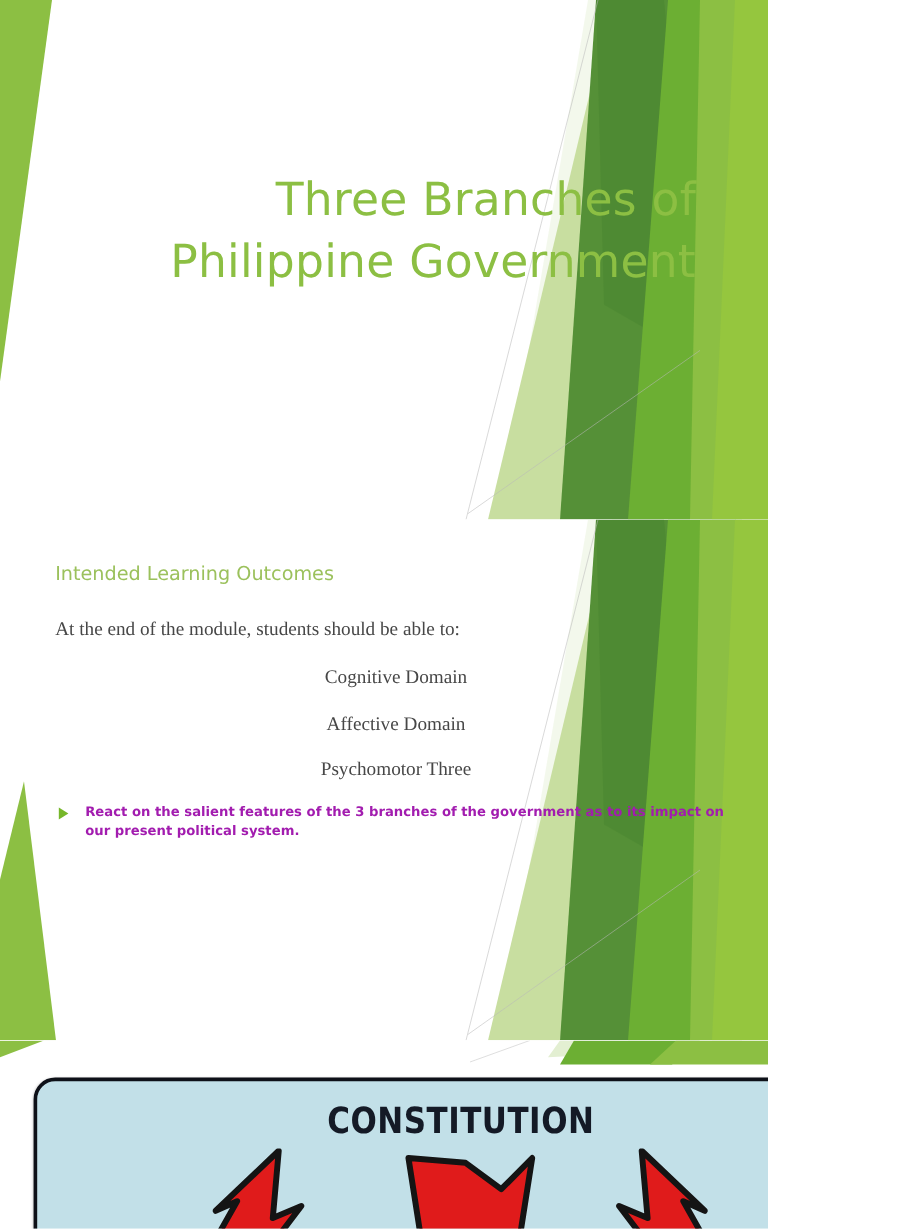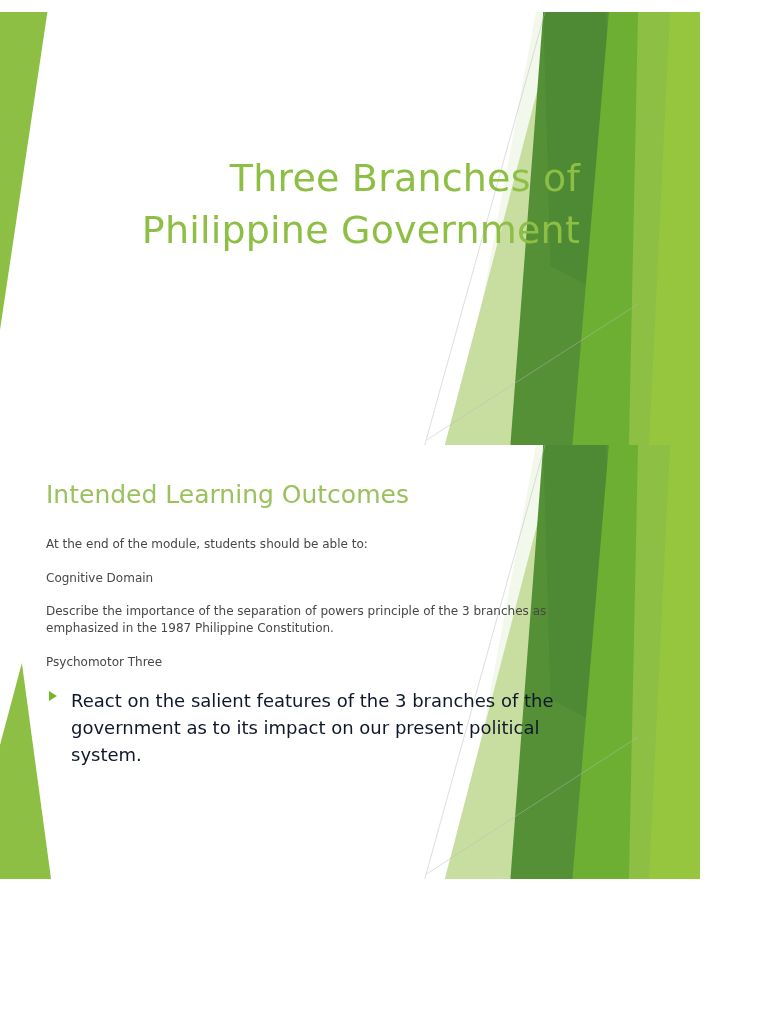--- a/index.html
+++ b/index.html
@@ -18,24 +18,23 @@
     position: relative;
     width: 768px;
     height: 1024px;
     background: #ffffff;
   }
 
   
   .slide {
     position: absolute;
     left: 0;
-    width: 700px;
+    width: 640px;
     background: #ffffff;
     overflow: hidden;
-    margin-top: 12px;
   }
   .slide-deco {
     position: absolute;
     inset: 0;
     width: 100%;
     height: 100%;
     pointer-events: none;
   }
 
   
@@ -60,40 +59,42 @@
 
   
   #slide-ilo { top: 433px; height: 434px; }
   #slide-ilo .content {
     position: absolute;
     left: 46px;
     top: 35px;
     width: 568px;
   }
   .ilo-heading {
-    font-size: 25px;
+    font-size: 16px;
     font-weight: 400;
     color: #9BC15C;
     margin: 0 0 26px 0;
     line-height: 1.2;
   }
   .ilo-line {
-    font-size: 12px;
+    font-size: 16px;
     line-height: 1.48;
     color: #474747;
     margin: 0 0 16px 0;
-  }
-  .ilo-line.tight { margin-bottom: 15px; }
+    font-family: Liberation Serif, serif;
+  }
+  .ilo-line.tight { margin-bottom: 15px; text-align: center; }
   .ilo-bullet {
     position: relative;
     padding-left: 25px;
     margin: 0;
-    font-size: 18px;
+    font-size: 11px;
     line-height: 1.5;
-    color: #0f172a;
+    color: #a21caf;
+    font-weight: bold;
   }
   .ilo-bullet .bul {
     position: absolute;
     left: 3px;
     top: 4px;
     width: 0;
     height: 0;
     border-top: 5px solid transparent;
     border-bottom: 5px solid transparent;
     border-left: 8px solid #76B72A;
@@ -181,25 +182,48 @@
       <line x1="468" y1="429" x2="700" y2="292" stroke="#B9B9B9" stroke-width="0.7" opacity="0.7"></line>
     </svg>
 
     <div class="content">
       <h2 class="ilo-heading">Intended Learning Outcomes</h2>
 
       <p class="ilo-line">At the end of the module, students should be able to:</p>
 
       <p class="ilo-line tight">Cognitive Domain</p>
 
-      <p class="ilo-line">Describe the importance of the separation of powers principle of the 3 branches as emphasized in the 1987 Philippine Constitution.</p>
+      <p class="ilo-line tight">Affective Domain</p>
 
       <p class="ilo-line tight">Psychomotor Three</p>
 
       <p class="ilo-bullet">
         <span class="bul"></span>
         <span>React on the salient features of the 3 branches of the government as to its impact on our present political system.</span>
       </p>
     </div>
   </section>
 
+  <section class="slide" id="slide-const">
+
+    <svg class="slide-deco" viewBox="0 0 768 157" preserveAspectRatio="none">
+      <polygon points="0,0 44,0 0,14" fill="#8CBF43"></polygon>
+      <polygon points="560,0 620,0 596,12 548,14" fill="#E3EFD2"></polygon>
+      <polygon points="574,0 700,0 672,20 560,20" fill="#6CAF33"></polygon>
+      <polygon points="676,0 768,0 768,20 650,20" fill="#8CBF43"></polygon>
+      <line x1="470" y1="18" x2="530" y2="0" stroke="#CACACA" stroke-width="0.7" opacity="0.8"></line>
+    </svg>
+
+    <div class="const-box">
+      <div class="const-word">CONSTITUTION</div>
+
+      <svg class="arrows" viewBox="0 0 712 140" preserveAspectRatio="none">
+
+        <path d="M203,2 L198,58 L222,48 L176,108 L150,128 L150,140 L128,140 L134,104 L168,44 L150,52 Z" fill="#E01B1B" stroke="#141414" stroke-width="5" stroke-linejoin="round"></path>
+
+        <path d="M360,12 L390,34 L416,8 L404,84 L392,124 L392,140 L336,140 L336,124 L324,84 L312,8 Z" fill="#E01B1B" stroke="#141414" stroke-width="5" stroke-linejoin="round"></path>
+
+        <path d="M508,2 L513,58 L489,48 L535,108 L561,128 L561,140 L583,140 L577,104 L543,44 L561,52 Z" fill="#E01B1B" stroke="#141414" stroke-width="5" stroke-linejoin="round"></path>
+      </svg>
+    </div>
+  </section>
 
 </div>
 
 </body></html>

